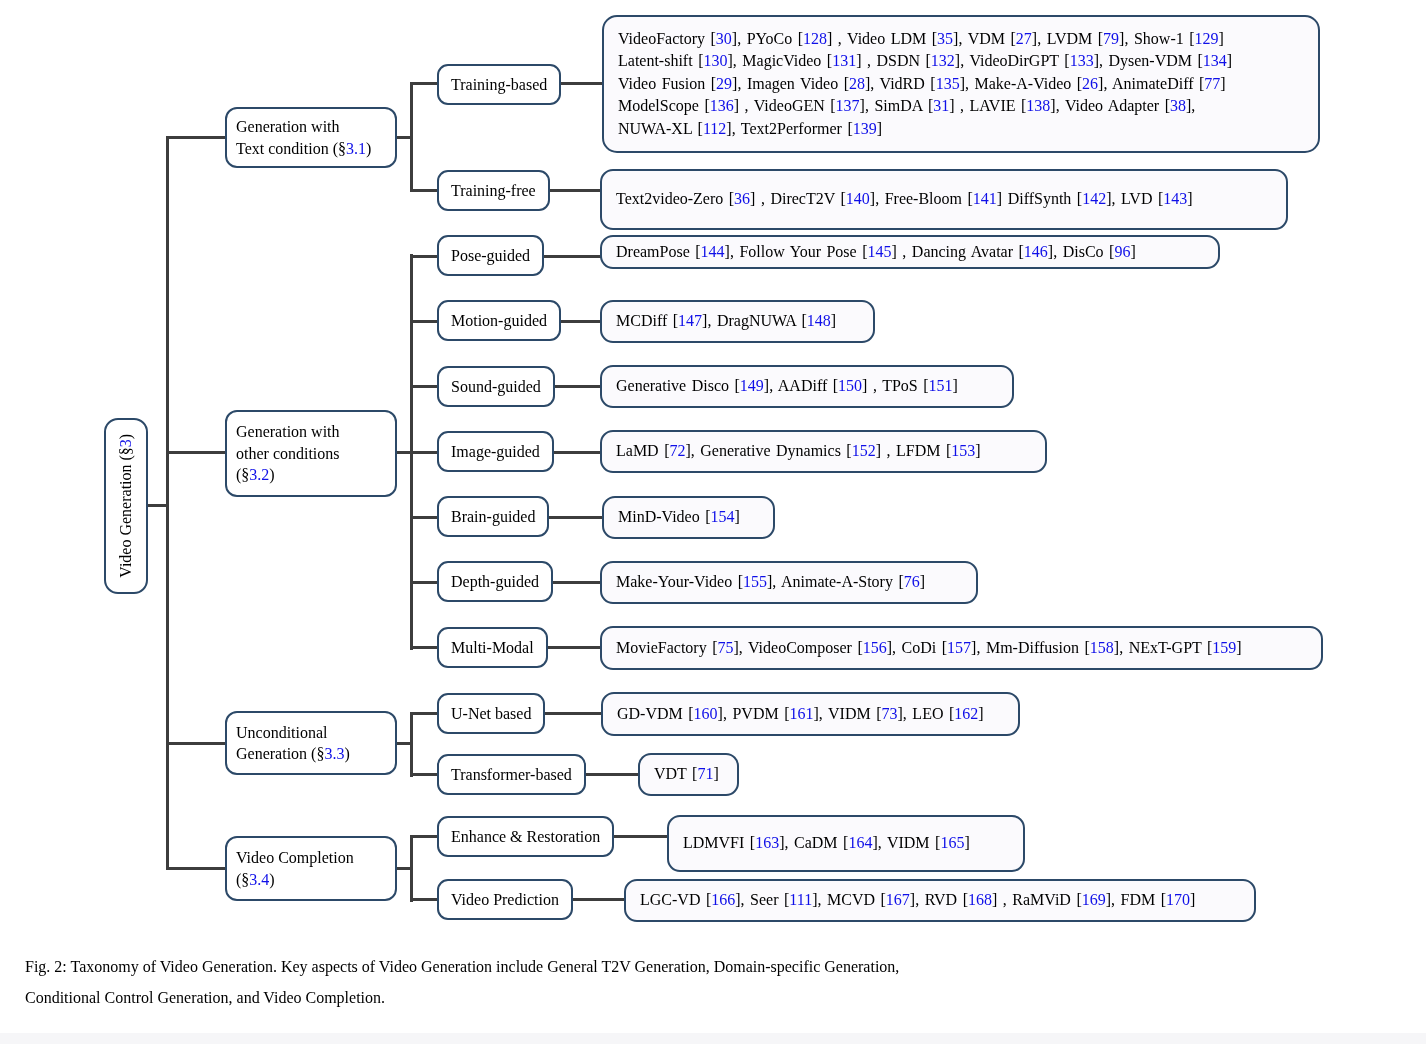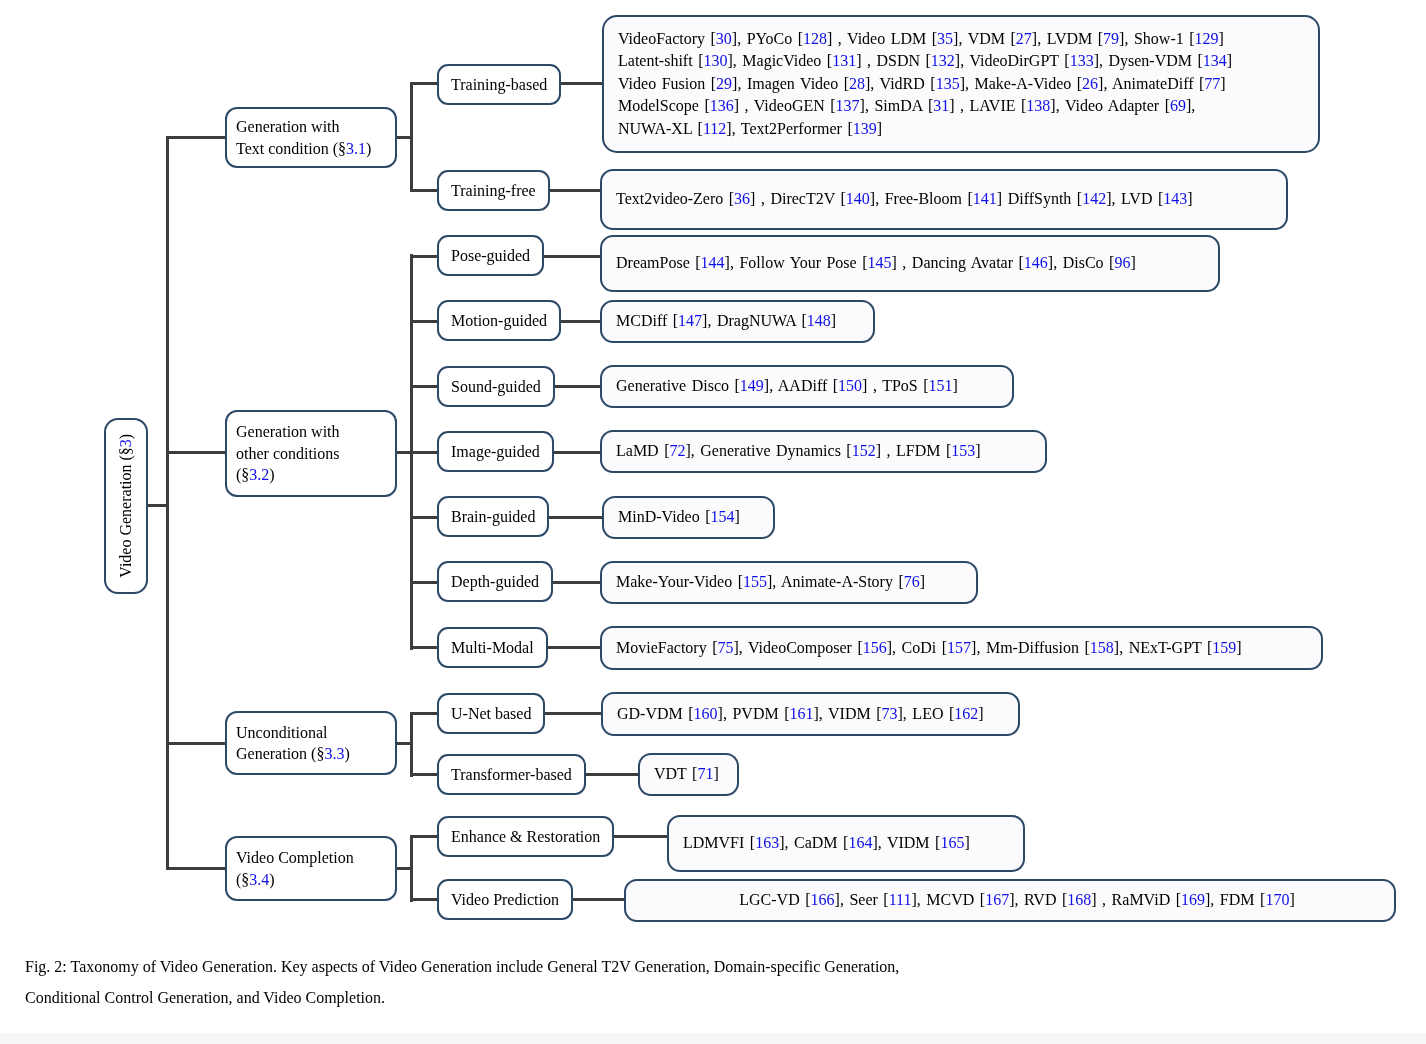--- a/index.html
+++ b/index.html
@@ -191,29 +191,29 @@
     <span>Transformer-based</span>
   </div>
   <div class="box nlabel" style="left:437px;top:879px;">
     <span>Video Prediction</span>
   </div>
 
   <div class="box leaf big" style="left:602px;top:15px;width:718px;height:138px;">
     <div class="leaf-line">VideoFactory [<span class="cite">30</span>], PYoCo [<span class="cite">128</span>] , Video LDM [<span class="cite">35</span>], VDM [<span class="cite">27</span>], LVDM [<span class="cite">79</span>], Show-1 [<span class="cite">129</span>]</div>
     <div class="leaf-line">Latent-shift [<span class="cite">130</span>], MagicVideo [<span class="cite">131</span>] , DSDN [<span class="cite">132</span>], VideoDirGPT [<span class="cite">133</span>], Dysen-VDM [<span class="cite">134</span>]</div>
     <div class="leaf-line">Video Fusion [<span class="cite">29</span>], Imagen Video [<span class="cite">28</span>], VidRD [<span class="cite">135</span>], Make-A-Video [<span class="cite">26</span>], AnimateDiff [<span class="cite">77</span>]</div>
-    <div class="leaf-line">ModelScope [<span class="cite">136</span>] , VideoGEN [<span class="cite">137</span>], SimDA [<span class="cite">31</span>] , LAVIE [<span class="cite">138</span>], Video Adapter [<span class="cite">69</span>],</div>
+    <div class="leaf-line">ModelScope [<span class="cite">136</span>] , VideoGEN [<span class="cite">137</span>], SimDA [<span class="cite">31</span>] , LAVIE [<span class="cite">138</span>], Video Adapter [<span class="cite">38</span>],</div>
     <div class="leaf-line">NUWA-XL [<span class="cite">112</span>], Text2Performer [<span class="cite">139</span>]</div>
   </div>
 
   <div class="box leaf" style="left:600px;top:169px;width:688px;height:61px;">
     <div class="leaf-line">Text2video-Zero [<span class="cite">36</span>] , DirecT2V [<span class="cite">140</span>], Free-Bloom [<span class="cite">141</span>] DiffSynth [<span class="cite">142</span>], LVD  [<span class="cite">143</span>]</div>
   </div>
 
-  <div class="box leaf" style="left:600px;top:235px;width:620px;height:57px;">
+  <div class="box leaf" style="left:600px;top:235px;width:620px;height:34px;">
     <div class="leaf-line">DreamPose [<span class="cite">144</span>], Follow Your Pose [<span class="cite">145</span>] , Dancing Avatar [<span class="cite">146</span>], DisCo [<span class="cite">96</span>]</div>
   </div>
 
   <div class="box leaf" style="left:600px;top:300px;width:275px;height:43px;">
     <div class="leaf-line">MCDiff [<span class="cite">147</span>], DragNUWA [<span class="cite">148</span>]</div>
   </div>
 
   <div class="box leaf" style="left:600px;top:365px;width:414px;height:43px;">
     <div class="leaf-line">Generative Disco [<span class="cite">149</span>], AADiff [<span class="cite">150</span>] , TPoS [<span class="cite">151</span>]</div>
   </div>
@@ -239,21 +239,21 @@
   </div>
 
   <div class="box leaf" style="left:638px;top:753px;width:101px;height:43px;">
     <div class="leaf-line">VDT [<span class="cite">71</span>]</div>
   </div>
 
   <div class="box leaf" style="left:667px;top:815px;width:358px;height:57px;">
     <div class="leaf-line">LDMVFI [<span class="cite">163</span>], CaDM [<span class="cite">164</span>], VIDM [<span class="cite">165</span>]</div>
   </div>
 
-  <div class="box leaf" style="left:624px;top:879px;width:772px;height:43px;text-align:center;">
+  <div class="box leaf" style="left:624px;top:879px;width:632px;height:43px;">
     <div class="leaf-line">LGC-VD [<span class="cite">166</span>], Seer [<span class="cite">111</span>], MCVD [<span class="cite">167</span>], RVD [<span class="cite">168</span>] , RaMViD [<span class="cite">169</span>], FDM [<span class="cite">170</span>]</div>
   </div>
 
   <div class="caption">
     <div>Fig. 2: Taxonomy of Video Generation. Key aspects of Video Generation include General T2V Generation, Domain-specific Generation,</div>
     <div>Conditional Control Generation, and Video Completion.</div>
   </div>
 
   <div class="bottom-strip"></div>
 

